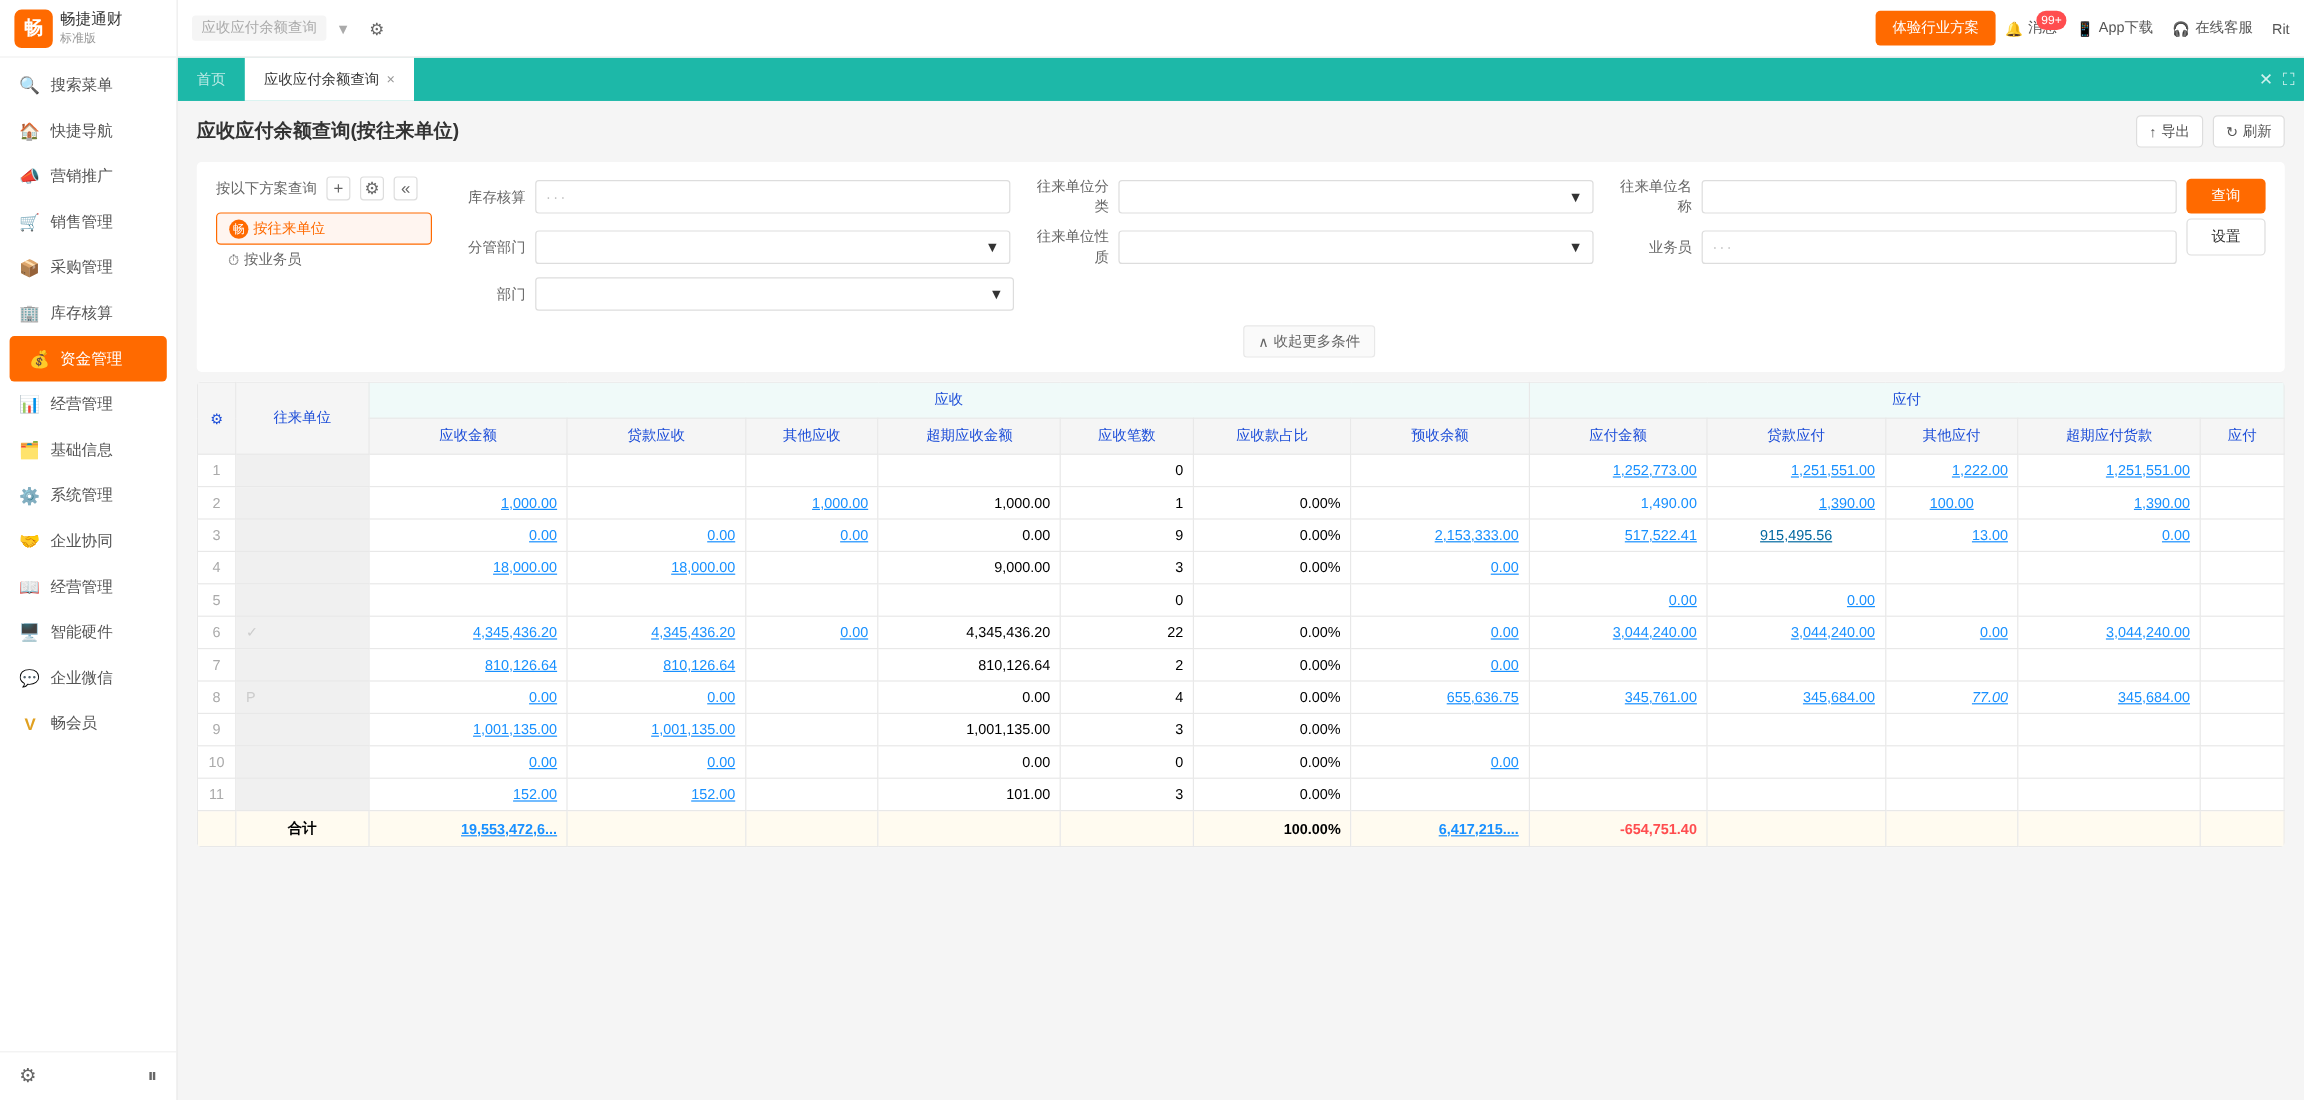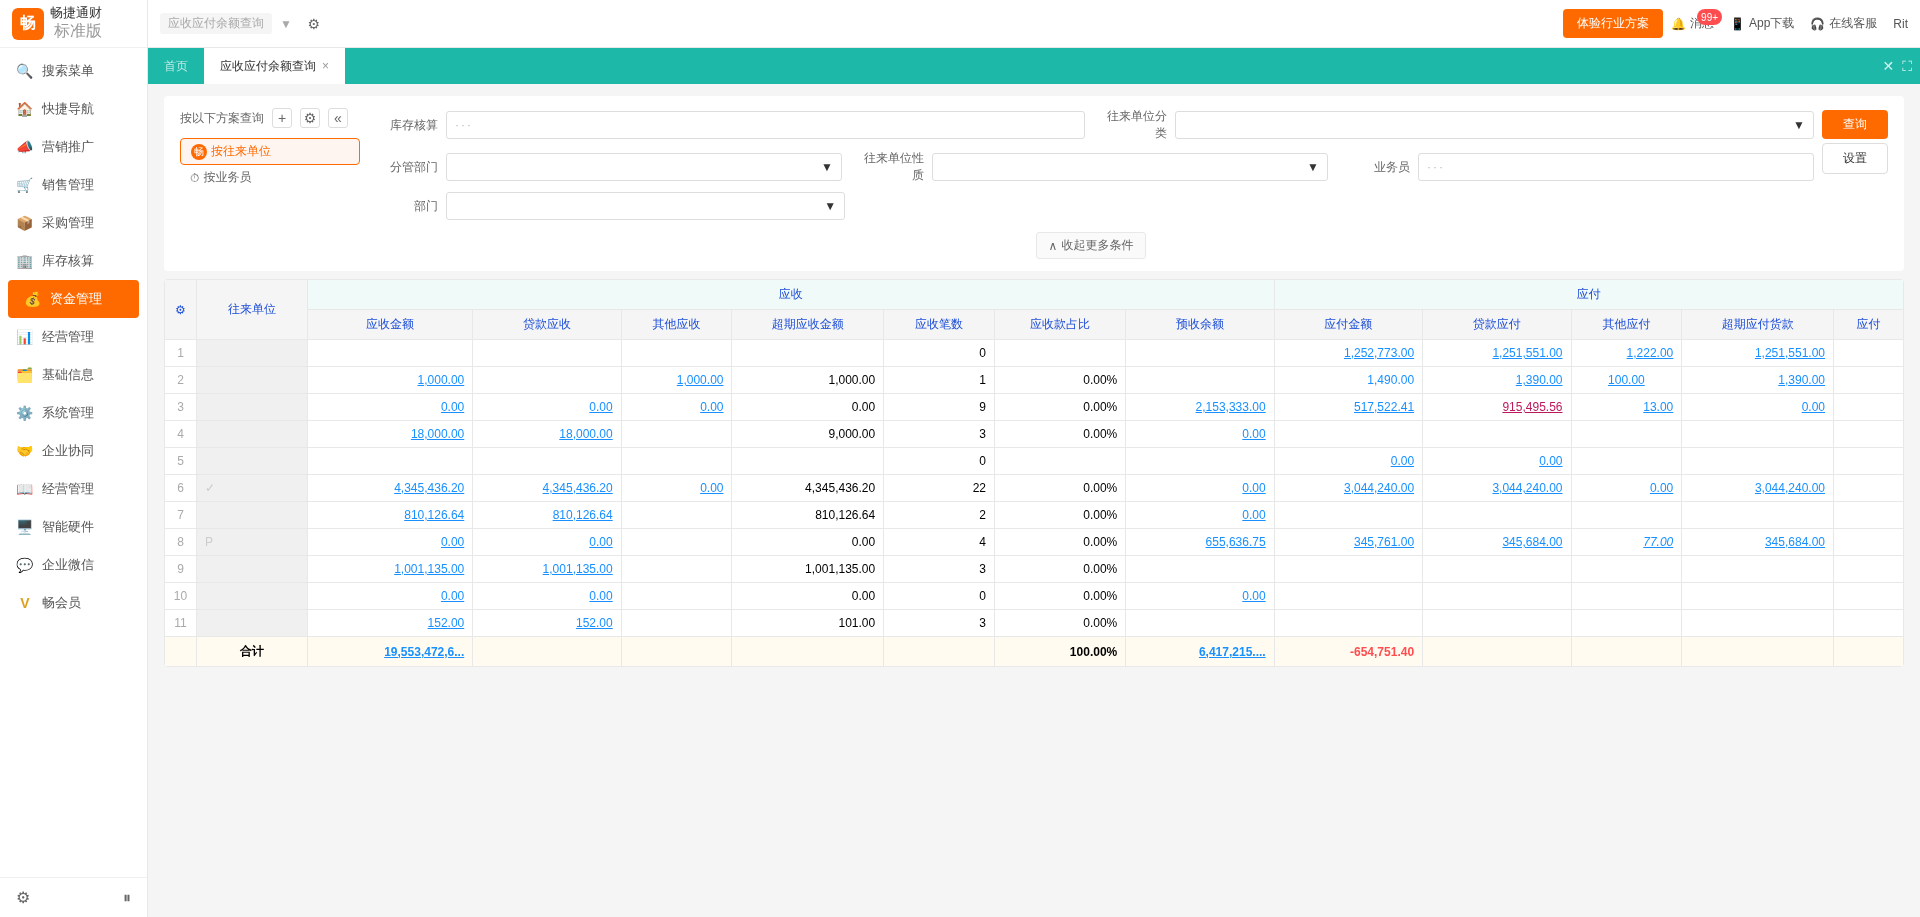--- a/index.html
+++ b/index.html
@@ -14,21 +14,21 @@
     .sidebar-logo {
       display: flex; align-items: center; padding: 10px 12px; background: #fff;
       border-bottom: 1px solid #f0f0f0; height: 48px;
     }
     .sidebar-logo-icon {
       width: 32px; height: 32px; background: #ff6a00; border-radius: 6px;
       display: flex; align-items: center; justify-content: center; color: #fff; font-size: 16px; font-weight: bold;
       margin-right: 6px; flex-shrink: 0;
     }
     .sidebar-logo-text { font-size: 13px; color: #333; line-height: 1.3; }
-    .sidebar-logo-sub { font-size: 16px; color: #999; text-align: right; }
+    .sidebar-logo-sub { font-size: 10px; color: #999; }
     .sidebar-nav { flex: 1; overflow-y: auto; padding: 4px 0; }
     .sidebar-item {
       display: flex; align-items: center; padding: 10px 16px; cursor: pointer;
       color: #555; transition: background 0.2s;
     }
     .sidebar-item.active { background: #ff6a00; color: #fff; border-radius: 4px; margin: 0 8px; }
     .sidebar-item .si-icon { width: 18px; height: 18px; margin-right: 8px; display: flex; align-items: center; justify-content: center; font-size: 14px; }
     .sidebar-item .si-label { font-size: 13px; }
     .sidebar-bottom {
       display: flex; padding: 10px 16px; border-top: 1px solid #f0f0f0;
@@ -255,20 +255,33 @@
   </div>
   <div class="tabbar-right">
     <span class="tabbar-icon-btn">✕</span>
     <span class="tabbar-icon-btn">⛶</span>
   </div>
 </div>
 
 <div class="main-content">
   <div class="page-wrapper">
 
+    <div class="page-header">
+      <h2 class="page-title">应收应付余额查询(按往来单位)</h2>
+      <div class="page-actions">
+        <button class="btn-export">
+          <span>↑</span>
+          <span>导出</span>
+        </button>
+        <button class="btn-refresh">
+          <span>↻</span>
+          <span>刷新</span>
+        </button>
+      </div>
+    </div>
 
     <div class="filter-area">
       <div style="display:flex; gap:8px; align-items:flex-start;">
 
         <div style="width:180px; flex-shrink:0;">
           <div class="filter-scheme">
             <span class="filter-scheme-label">按以下方案查询</span>
             <span class="filter-add-btn">+</span>
             <span class="filter-add-btn">⚙</span>
             <span class="filter-add-btn">«</span>
@@ -290,20 +303,26 @@
               <span class="filter-label">库存核算</span>
               <div class="filter-input">
                 <span style="color:#bbb;letter-spacing:2px;">···</span>
               </div>
             </div>
             <div class="filter-field">
               <span class="filter-label">往来单位分类</span>
               <div class="filter-input">
                 <span></span>
                 <span>▼</span>
+              </div>
+            </div>
+            <div class="filter-field">
+              <span class="filter-label">往来单位名称</span>
+              <div class="filter-input">
+                <span></span>
               </div>
             </div>
           </div>
 
           <div class="filter-row">
             <div class="filter-field">
               <span class="filter-label">分管部门</span>
               <div class="filter-input">
                 <span></span>
                 <span>▼</span>
@@ -410,21 +429,21 @@
       <td class="row-num">3</td>
       <td style="text-align:left;background:#f0f0f0;color:#ccc;"></td>
       <td style="color:#1890ff;text-decoration:underline;cursor:pointer;text-align:right;">0.00</td>
       <td style="color:#1890ff;text-decoration:underline;cursor:pointer;text-align:right;">0.00</td>
       <td style="color:#1890ff;text-decoration:underline;cursor:pointer;text-align:right;">0.00</td>
       <td style="text-align:right;">0.00</td>
       <td style="text-align:right;">9</td>
       <td style="text-align:right;">0.00%</td>
       <td style="color:#1890ff;text-decoration:underline;cursor:pointer;text-align:right;">2,153,333.00</td>
       <td style="color:#1890ff;text-decoration:underline;cursor:pointer;text-align:right;">517,522.41</td>
-      <td style="color:#be185d;text-decoration:underline;cursor:pointer;text-align:right;">915,495.56</td>
+      <td style="color:#0369a1;text-decoration:underline;cursor:pointer;">915,495.56</td>
       <td style="color:#1890ff;text-decoration:underline;cursor:pointer;text-align:right;">13.00</td>
       <td style="color:#1890ff;text-decoration:underline;cursor:pointer;text-align:right;">0.00</td>
       <td></td>
     </tr>
             <tr>
       <td class="row-num">4</td>
       <td style="text-align:left;background:#f0f0f0;color:#ccc;"></td>
       <td style="color:#1890ff;text-decoration:underline;cursor:pointer;text-align:right;">18,000.00</td>
       <td style="color:#1890ff;text-decoration:underline;cursor:pointer;text-align:right;">18,000.00</td>
       <td style=""></td>

